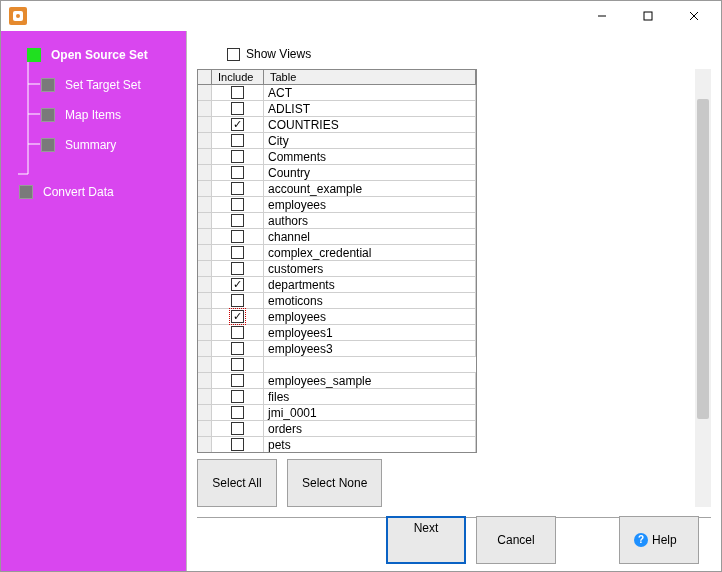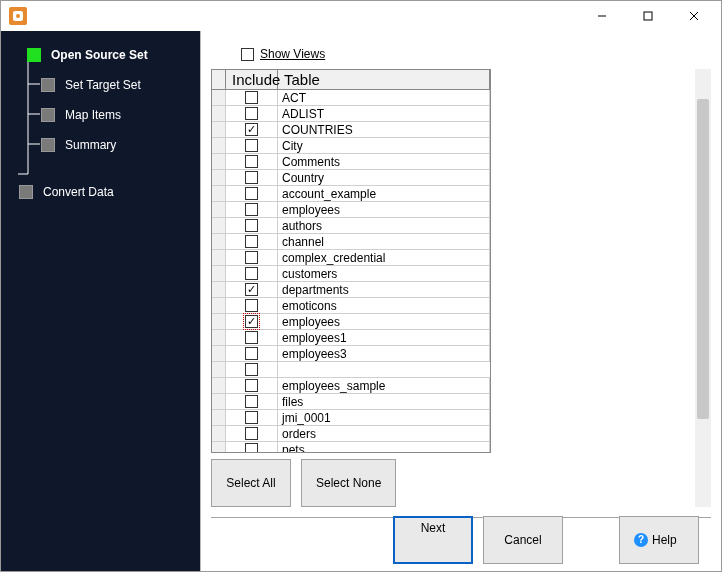--- a/index.html
+++ b/index.html
@@ -6,37 +6,37 @@
   html, body { margin: 0; padding: 0; font-family: "Segoe UI", Tahoma, sans-serif; font-size: 12px; background: #fff; }
   .window { width: 722px; height: 572px; border: 1px solid #999; position: relative; background: #fff; display: flex; flex-direction: column; }
   .titlebar { height: 30px; display: flex; align-items: center; justify-content: space-between; padding: 0 4px; }
   .titlebar-left { display: flex; align-items: center; padding-left: 4px; }
   .app-icon { width: 18px; height: 18px; background: #e58a2e; border-radius: 2px; display: flex; align-items: center; justify-content: center; }
   .app-icon-inner { width: 10px; height: 10px; background: #fff; border-radius: 2px; position: relative; }
   .app-icon-inner::after { content:""; position:absolute; width:4px; height:4px; background:#e58a2e; border-radius:2px; top:3px; left:3px;}
   .win-controls { display: flex; }
   .win-btn { width: 46px; height: 30px; display: flex; align-items: center; justify-content: center; font-family: "Segoe UI Symbol", sans-serif; font-size: 10px; cursor: default; }
   .body { flex: 1; display: flex; min-height: 0; }
-  .sidebar { width: 199px; background: #0f172a; color: #fff; padding: 8px 6px; position: relative; }
+  .sidebar { width: 185px; background: #d946ef; color: #fff; padding: 8px 6px; position: relative; }
   .step { display: flex; align-items: center; height: 28px; position: relative; }
   .step-sq { width: 14px; height: 14px; margin-left: 20px; margin-right: 10px; background: #7a7a7a; border: 1px solid #999; }
   .step-sq.active { background: #20e020; border-color: #20e020; }
   .step.sub .step-sq { margin-left: 34px; }
   .step-label { font-size: 12px; white-space: nowrap; }
   .step.bold .step-label { font-weight: 600; }
   .main { flex: 1; display: flex; flex-direction: column; border-left: 1px solid #bbb; padding: 10px; min-height: 0; }
-  .showviews-row { display:flex; align-items:center; margin: 6px 0 8px 30px; text-decoration: underline; }
+  .showviews-row { display:flex; align-items:center; margin: 6px 0 8px 30px; }
   .cb { width: 13px; height: 13px; border: 1px solid #333; background: #fff; display: inline-flex; align-items:center; justify-content:center; margin-right: 6px; cursor: default; }
   .cb.checked::after { content:"✓"; font-size:11px; line-height:11px; color:#000; }
   .cb.focused { outline: 1px dotted #c00; outline-offset: 1px; }
   .gridwrap { flex:1; display:flex; min-height:0; }
   .gridinner { width: 280px; display:flex; flex-direction:column; min-height:0; }
   .grid { border:1px solid #888; overflow-y: scroll; flex:1; background:#fff; }
   .ghead { display:flex; position:sticky; top:0; background:#f0f0f0; border-bottom:1px solid #888; }
-  .ghead .gh { border-right:1px solid #888; padding:1px 6px; font-size:15px; }
+  .ghead .gh { border-right:1px solid #888; padding:1px 6px; font-size:11px; }
   .gh-row { width:14px; }
   .gh-inc { width:52px; }
   .gh-tbl { flex:1; }
   .gridbody {}
   .grow { display:flex; height:16px; align-items:center; border-bottom:1px solid #cfcfcf; }
   .grow .cell { border-right:1px solid #cfcfcf; height:100%; display:flex; align-items:center; padding:0 4px; }
   .cell.rowh { width:14px; background:#f0f0f0; }
   .cell.inc { width:52px; justify-content:center; }
   .cell.tbl { flex:1; font-size:12px; white-space:nowrap; overflow:hidden; }
   .selbtns { display:flex; gap:10px; margin-top:6px; }

